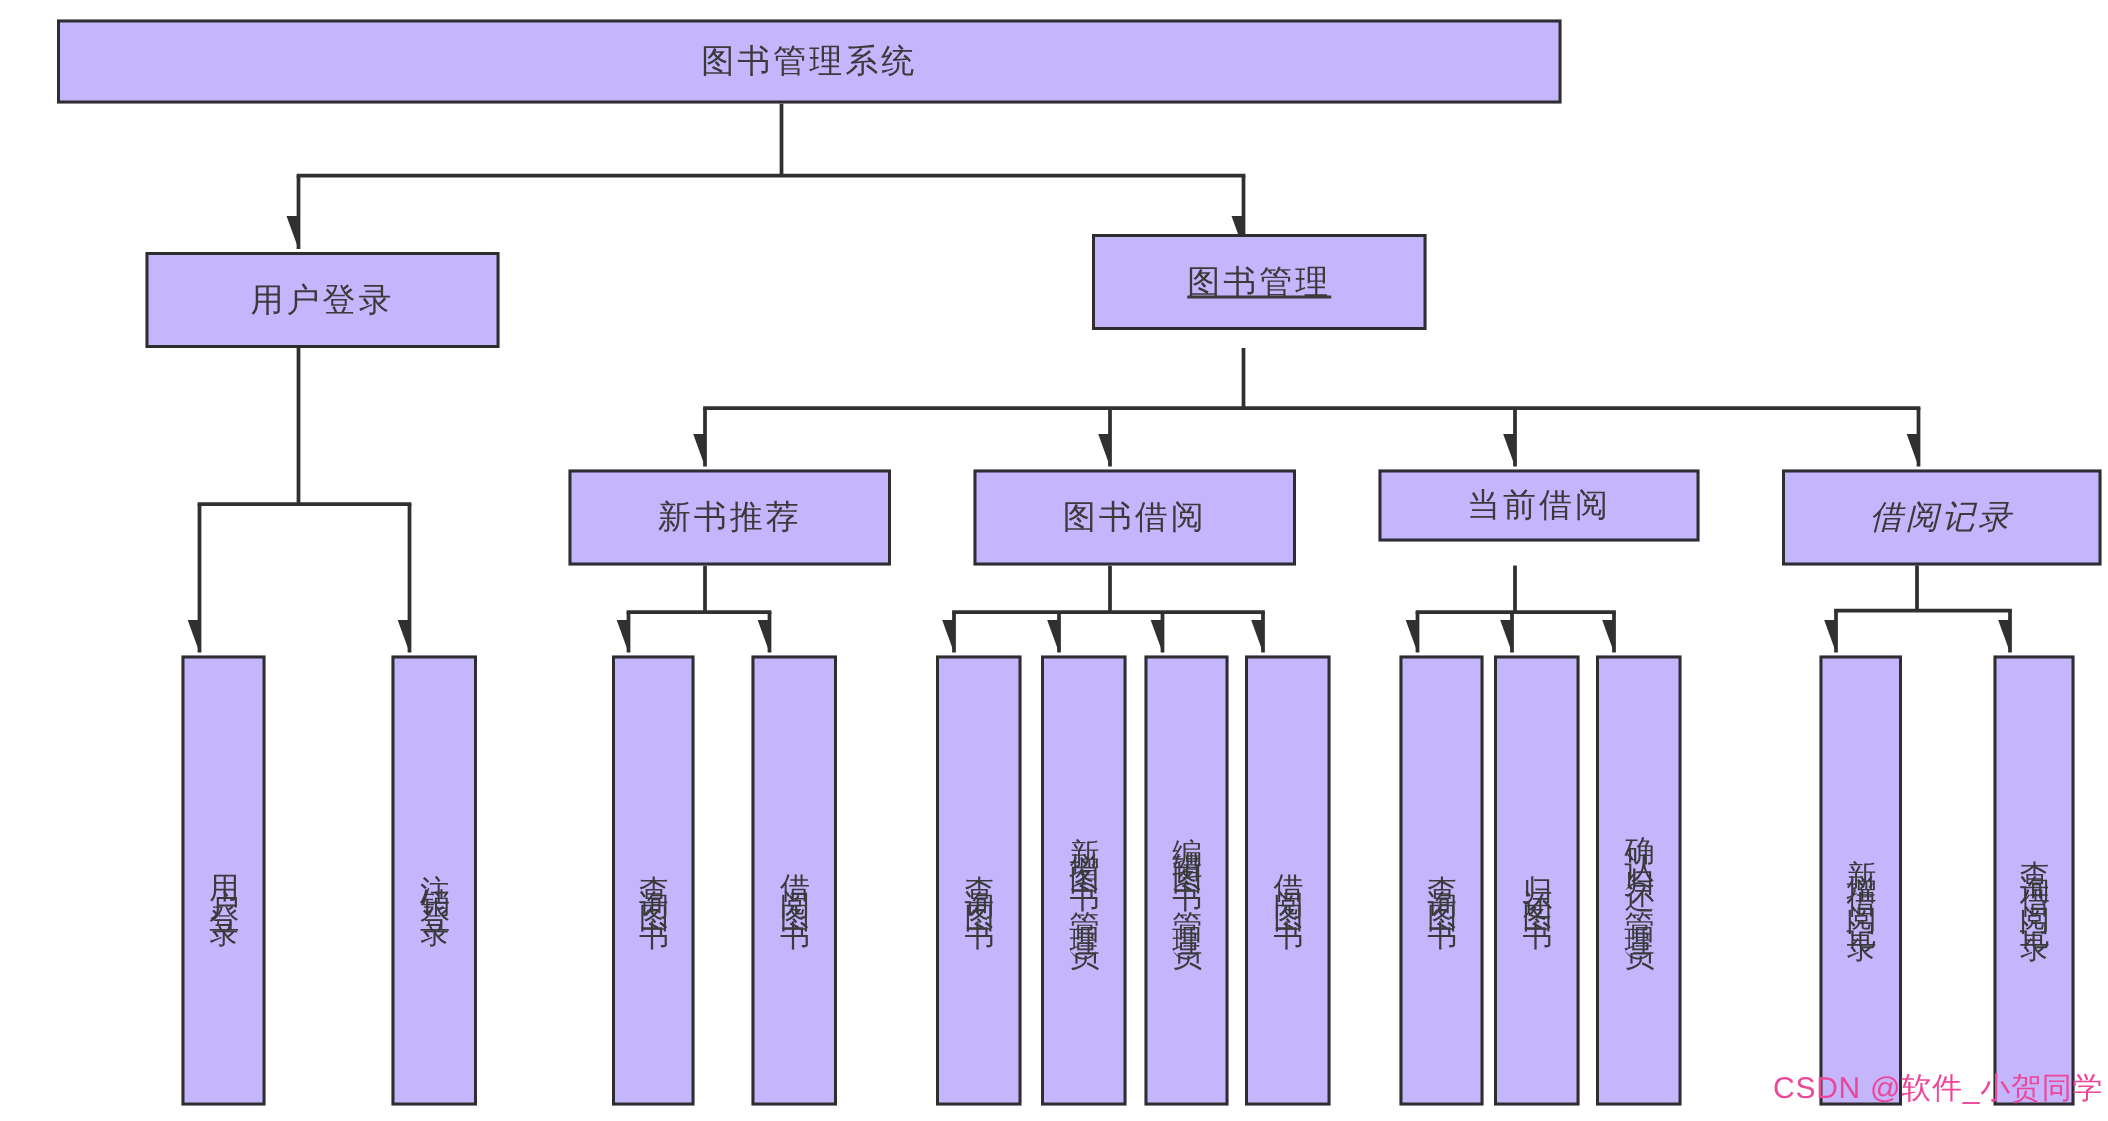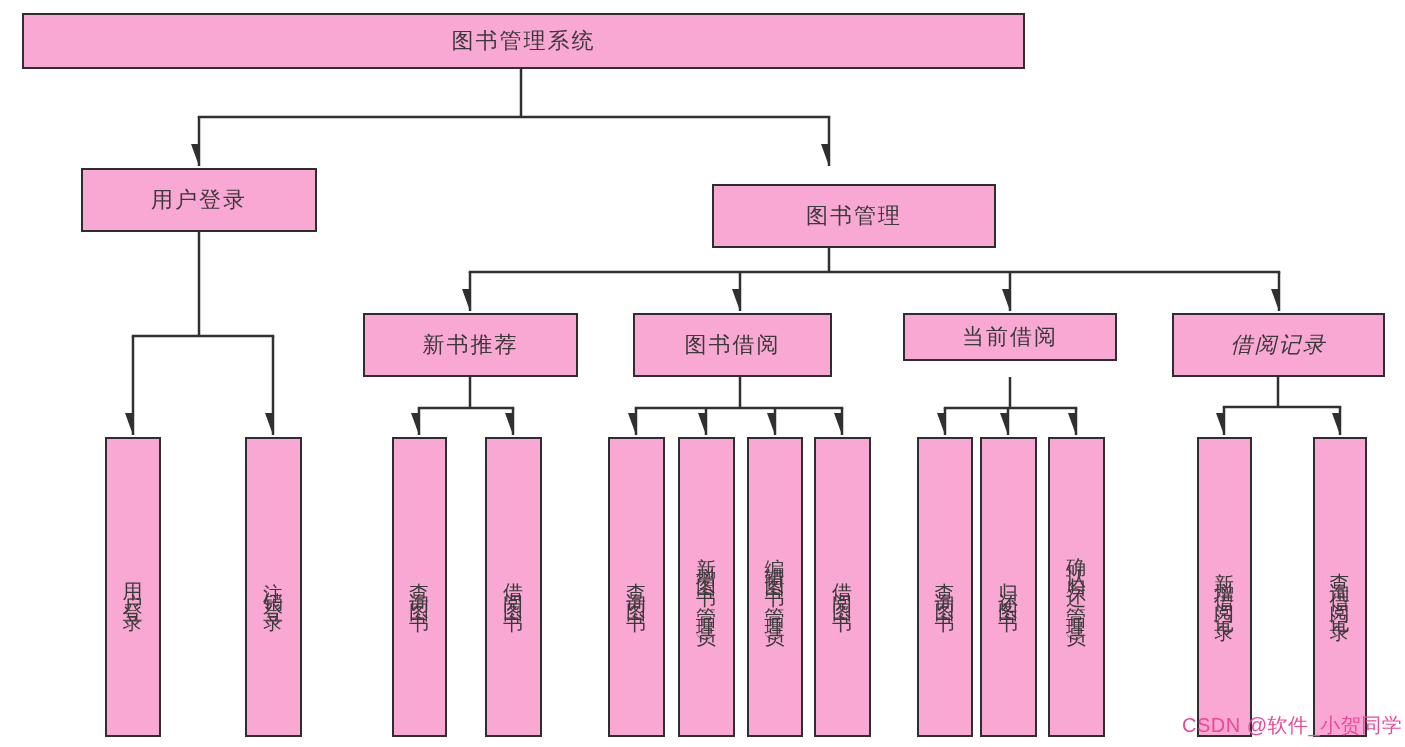--- a/index.html
+++ b/index.html
@@ -9,26 +9,27 @@
     height: 747px;
     background: #ffffff;
     overflow: hidden;
     font-family: "Liberation Sans", sans-serif;
   }
   .wires { position: absolute; left: 0; top: 0; z-index: 0; }
   .node {
     position: absolute;
     box-sizing: border-box;
     border: 2px solid #2e2e2e;
-    background: #f9a8d4;
+    background: #c4b5fd;
     display: flex;
     align-items: center;
     justify-content: center;
     color: #3a3a3a;
     z-index: 1;
+    margin-left: 16px;
   }
   .node.h span {
     font-size: 22px;
     letter-spacing: 2px;
     white-space: nowrap;
   }
   .node.v span {
     writing-mode: vertical-rl;
     text-orientation: mixed;
     font-size: 20px;
@@ -108,28 +109,28 @@
     </g>
   </svg>
 
   <div class="node h" style="left:22px; top:13px; width:1003px; height:56px;">
     <span>图书管理系统</span>
   </div>
 
   <div class="node h" style="left:81px; top:168px; width:236px; height:64px;">
     <span>用户登录</span>
   </div>
-  <div class="node h" style="left:712px; top:184px; width:284px; height:64px;">
+  <div class="node h" style="left:712px; top:156px; width:223px; height:64px;text-decoration:underline;">
     <span>图书管理</span>
   </div>
 
   <div class="node h" style="left:363px; top:313px; width:215px; height:64px;">
     <span>新书推荐</span>
   </div>
-  <div class="node h" style="left:633px; top:313px; width:199px; height:64px;">
+  <div class="node h" style="left:633px; top:313px; width:215px; height:64px;">
     <span>图书借阅</span>
   </div>
   <div class="node h" style="left:903px; top:313px; width:214px; height:48px;">
     <span>当前借阅</span>
   </div>
   <div class="node h" style="left:1172px; top:313px; width:213px; height:64px;font-style:italic;">
     <span>借阅记录</span>
   </div>
 
   <div class="node v" style="left:105px; top:437px; width:56px; height:300px;">

